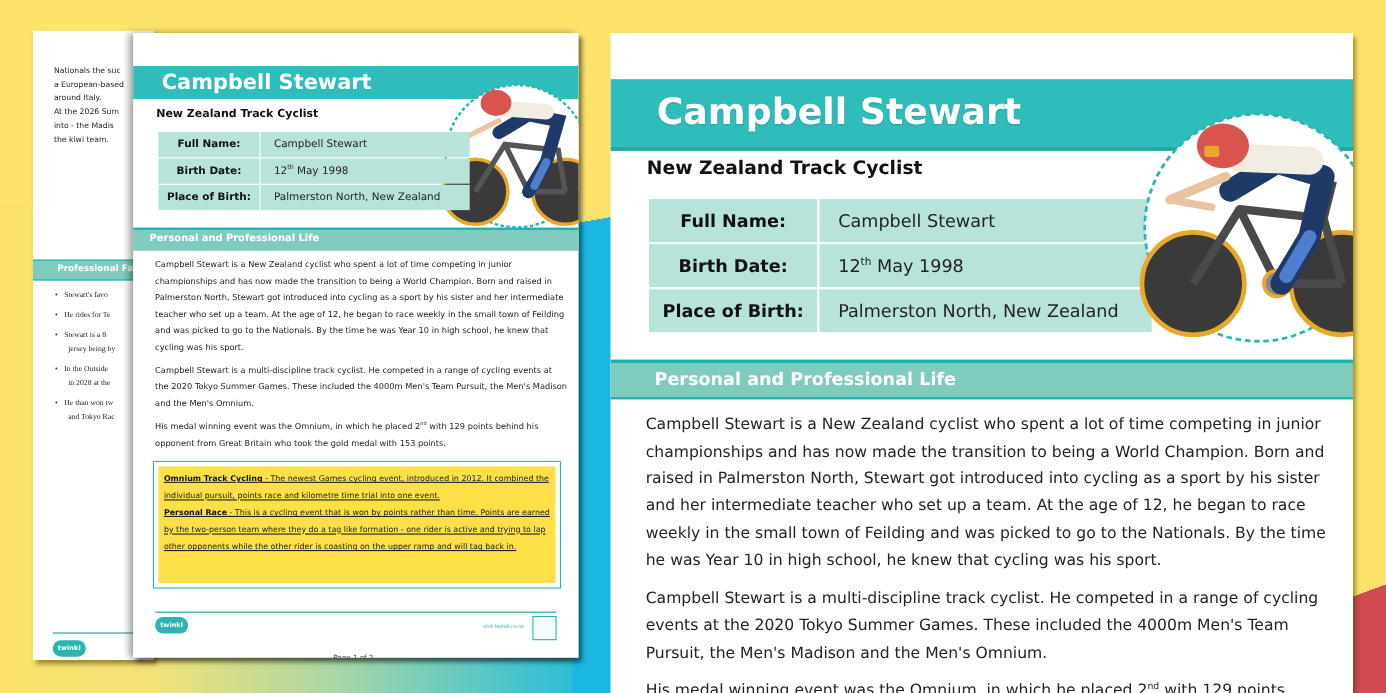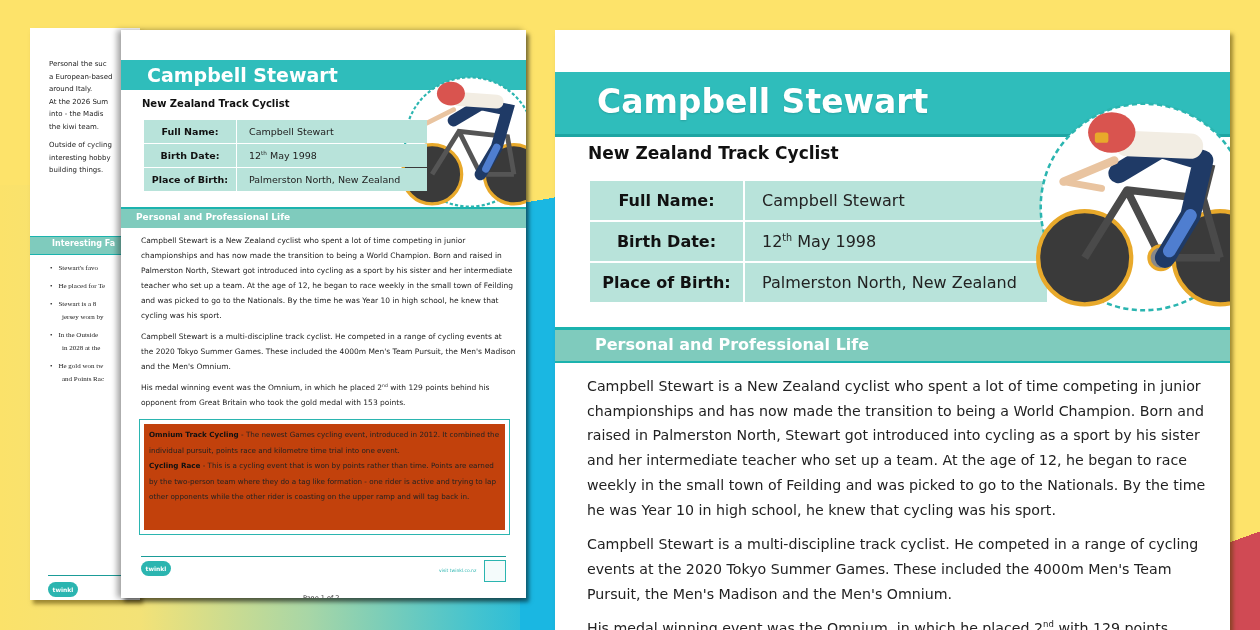--- a/index.html
+++ b/index.html
@@ -52,21 +52,21 @@
   .m-subtitle { position: absolute; left: 21px; top: 68px; font-size: 10px; font-weight: bold; color: #111; }
   .m-table { position: absolute; left: 22px; top: 89px; border-collapse: separate; border-spacing: 1px; }
   .m-table td { background: #b8e3da; height: 23px; font-size: 9.5px; color: #222; padding: 0; }
   .m-table td.k { width: 92px; text-align: center; font-weight: bold; color: #111; }
   .m-table td.v { width: 178px; padding-left: 12px; }
   .m-section { position: absolute; left: 0; top: 177px; width: 405px; height: 19px; background: #7fcbbd; border-top: 2px solid #1bb3ae; }
   .m-section span { position: absolute; left: 15px; top: 3px; font-size: 9px; font-weight: bold; color: #fff; }
   .m-body { position: absolute; left: 20px; top: 203px; width: 375px; font-size: 7.5px; line-height: 15px; color: #222; }
   .m-body p { margin: 0 0 6px 0; }
   .m-box { position: absolute; left: 18px; top: 389px; width: 371px; height: 116px; border: 1px solid #2bb5b0; padding: 4px; box-sizing: border-box; }
-  .m-box-inner { background: #c2410c; width: 100%; height: 100%; padding: 3px 5px; box-sizing: border-box; font-size: 7.2px; line-height: 15.5px; color: #222; }
+  .m-box-inner { background: #fde047; width: 100%; height: 100%; padding: 3px 5px; box-sizing: border-box; font-size: 7.2px; line-height: 15.5px; color: #222; text-decoration: underline; }
   .m-box-inner b { color: #111; }
   .m-footer-line { position: absolute; left: 20px; top: 526px; width: 365px; height: 1px; background: #1b9c98; }
   .m-page-num { position: absolute; left: 182px; top: 564px; font-size: 6.5px; color: #333; }
   .m-url { position: absolute; left: 318px; top: 538px; font-size: 4.5px; color: #2bb5b0; }
   .m-badge { position: absolute; left: 363px; top: 530px; width: 20px; height: 20px; border: 1px solid #2bb5b0; background: #f4fbfb; }
 
   .f-title-bar { position: absolute; left: 0; top: 42px; width: 675px; height: 62px; background: #2fbdbb; border-bottom: 3px solid #1ea5a3; }
   .f-title { position: absolute; left: 42px; top: 52px; font-size: 33px; font-weight: bold; color: #fff; text-shadow: 0 1px 2px rgba(0,0,0,0.15); }
   .f-subtitle { position: absolute; left: 33px; top: 113px; font-size: 17px; font-weight: bold; color: #111; }
   .f-table { position: absolute; left: 33px; top: 149px; border-collapse: separate; border-spacing: 2px; }
@@ -85,42 +85,37 @@
 <body>
 
 <div class="bg-band"></div>
 <div class="bg-blue-tri"></div>
 <div class="bg-blue"></div>
 <div class="bg-red"></div>
 
 <div class="page page-back">
   <div class="back-text">
     <p>
-      <span>Personal the suc</span><br>
+      <span>Nationals the suc</span><br>
       <span>a European-based</span><br>
       <span>around Italy.</span><br>
       <span>At the 2026 Sum</span><br>
       <span>into - the Madis</span><br>
       <span>the kiwi team.</span>
     </p>
-    <p>
-      <span>Outside of cycling</span><br>
-      <span>interesting hobby</span><br>
-      <span>building things.</span>
-    </p>
   </div>
   <div class="back-section">
-    <span>Interesting Fa</span>
+    <span>Professional Fa</span>
   </div>
   <ul class="back-list">
     <li><span>Stewart's favo</span></li>
-    <li><span>He placed for Te</span></li>
-    <li><span>Stewart is a 8</span><span class="cont">jersey worn by</span></li>
+    <li><span>He rides for Te</span></li>
+    <li><span>Stewart is a 8</span><span class="cont">jersey being by</span></li>
     <li><span>In the Outside</span><span class="cont">in 2028 at the</span></li>
-    <li><span>He gold won tw</span><span class="cont">and Points Rac</span></li>
+    <li><span>He than won tw</span><span class="cont">and Tokyo Rac</span></li>
   </ul>
   <div class="back-footer-line"></div>
   <div class="twinkl-logo" style="left:18px; top:554px;">twinkl</div>
 </div>
 
 <div class="page page-mid">
   <div class="m-title-bar"></div>
   <div class="m-title">Campbell Stewart</div>
   <div class="m-subtitle">New Zealand Track Cyclist</div>
 
@@ -157,21 +152,21 @@
     <span>Personal and Professional Life</span>
   </div>
   <div class="m-body">
     <p>Campbell Stewart is a New Zealand cyclist who spent a lot of time competing in junior championships and has now made the transition to being a World Champion. Born and raised in Palmerston North, Stewart got introduced into cycling as a sport by his sister and her intermediate teacher who set up a team. At the age of 12, he began to race weekly in the small town of Feilding and was picked to go to the Nationals. By the time he was Year 10 in high school, he knew that cycling was his sport.</p>
     <p>Campbell Stewart is a multi-discipline track cyclist. He competed in a range of cycling events at the 2020 Tokyo Summer Games. These included the 4000m Men's Team Pursuit, the Men's Madison and the Men's Omnium.</p>
     <p><span>His medal winning event was the Omnium, in which he placed 2</span><sup>nd</sup><span> with 129 points behind his opponent from Great Britain who took the gold medal with 153 points.</span></p>
   </div>
   <div class="m-box">
     <div class="m-box-inner">
       <div><b>Omnium Track Cycling</b><span> - The newest Games cycling event, introduced in 2012. It combined the individual pursuit, points race and kilometre time trial into one event.</span></div>
-      <div><b>Cycling Race</b><span> - This is a cycling event that is won by points rather than time. Points are earned by the two-person team where they do a tag like formation - one rider is active and trying to lap other opponents while the other rider is coasting on the upper ramp and will tag back in.</span></div>
+      <div><b>Personal Race</b><span> - This is a cycling event that is won by points rather than time. Points are earned by the two-person team where they do a tag like formation - one rider is active and trying to lap other opponents while the other rider is coasting on the upper ramp and will tag back in.</span></div>
     </div>
   </div>
   <div class="m-footer-line"></div>
   <div class="twinkl-logo" style="left:20px; top:531px;">twinkl</div>
   <div class="m-page-num">Page 1 of 2</div>
   <div class="m-url">visit twinkl.co.nz</div>
   <div class="m-badge"></div>
 </div>
 
 <div class="page page-front">

